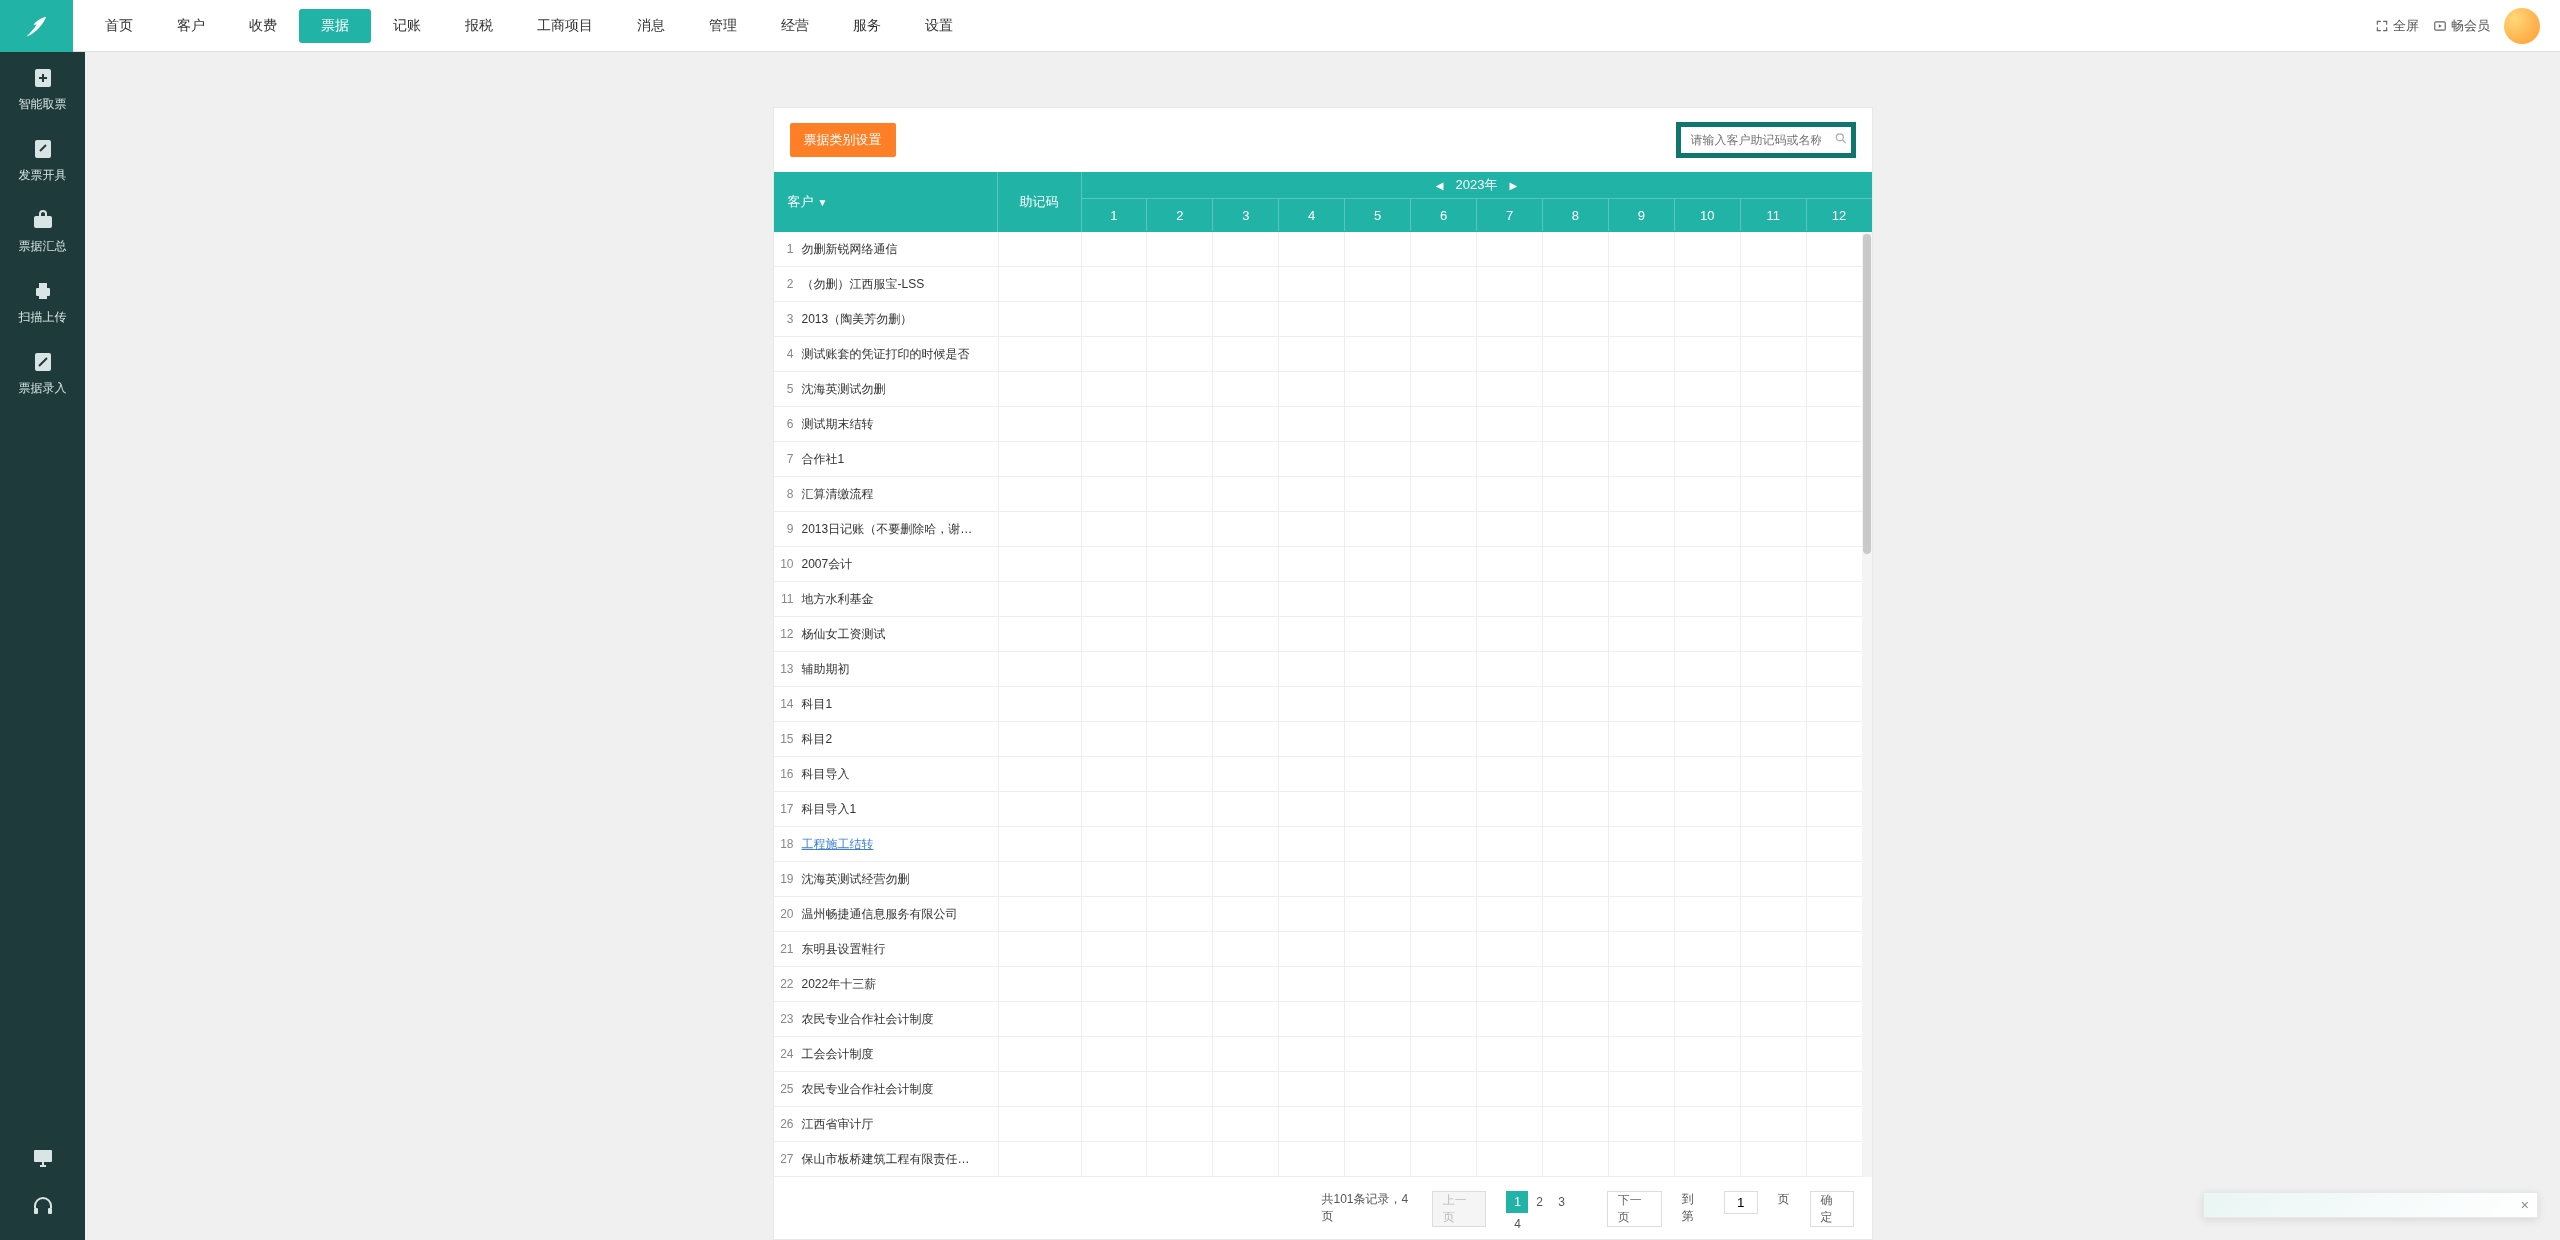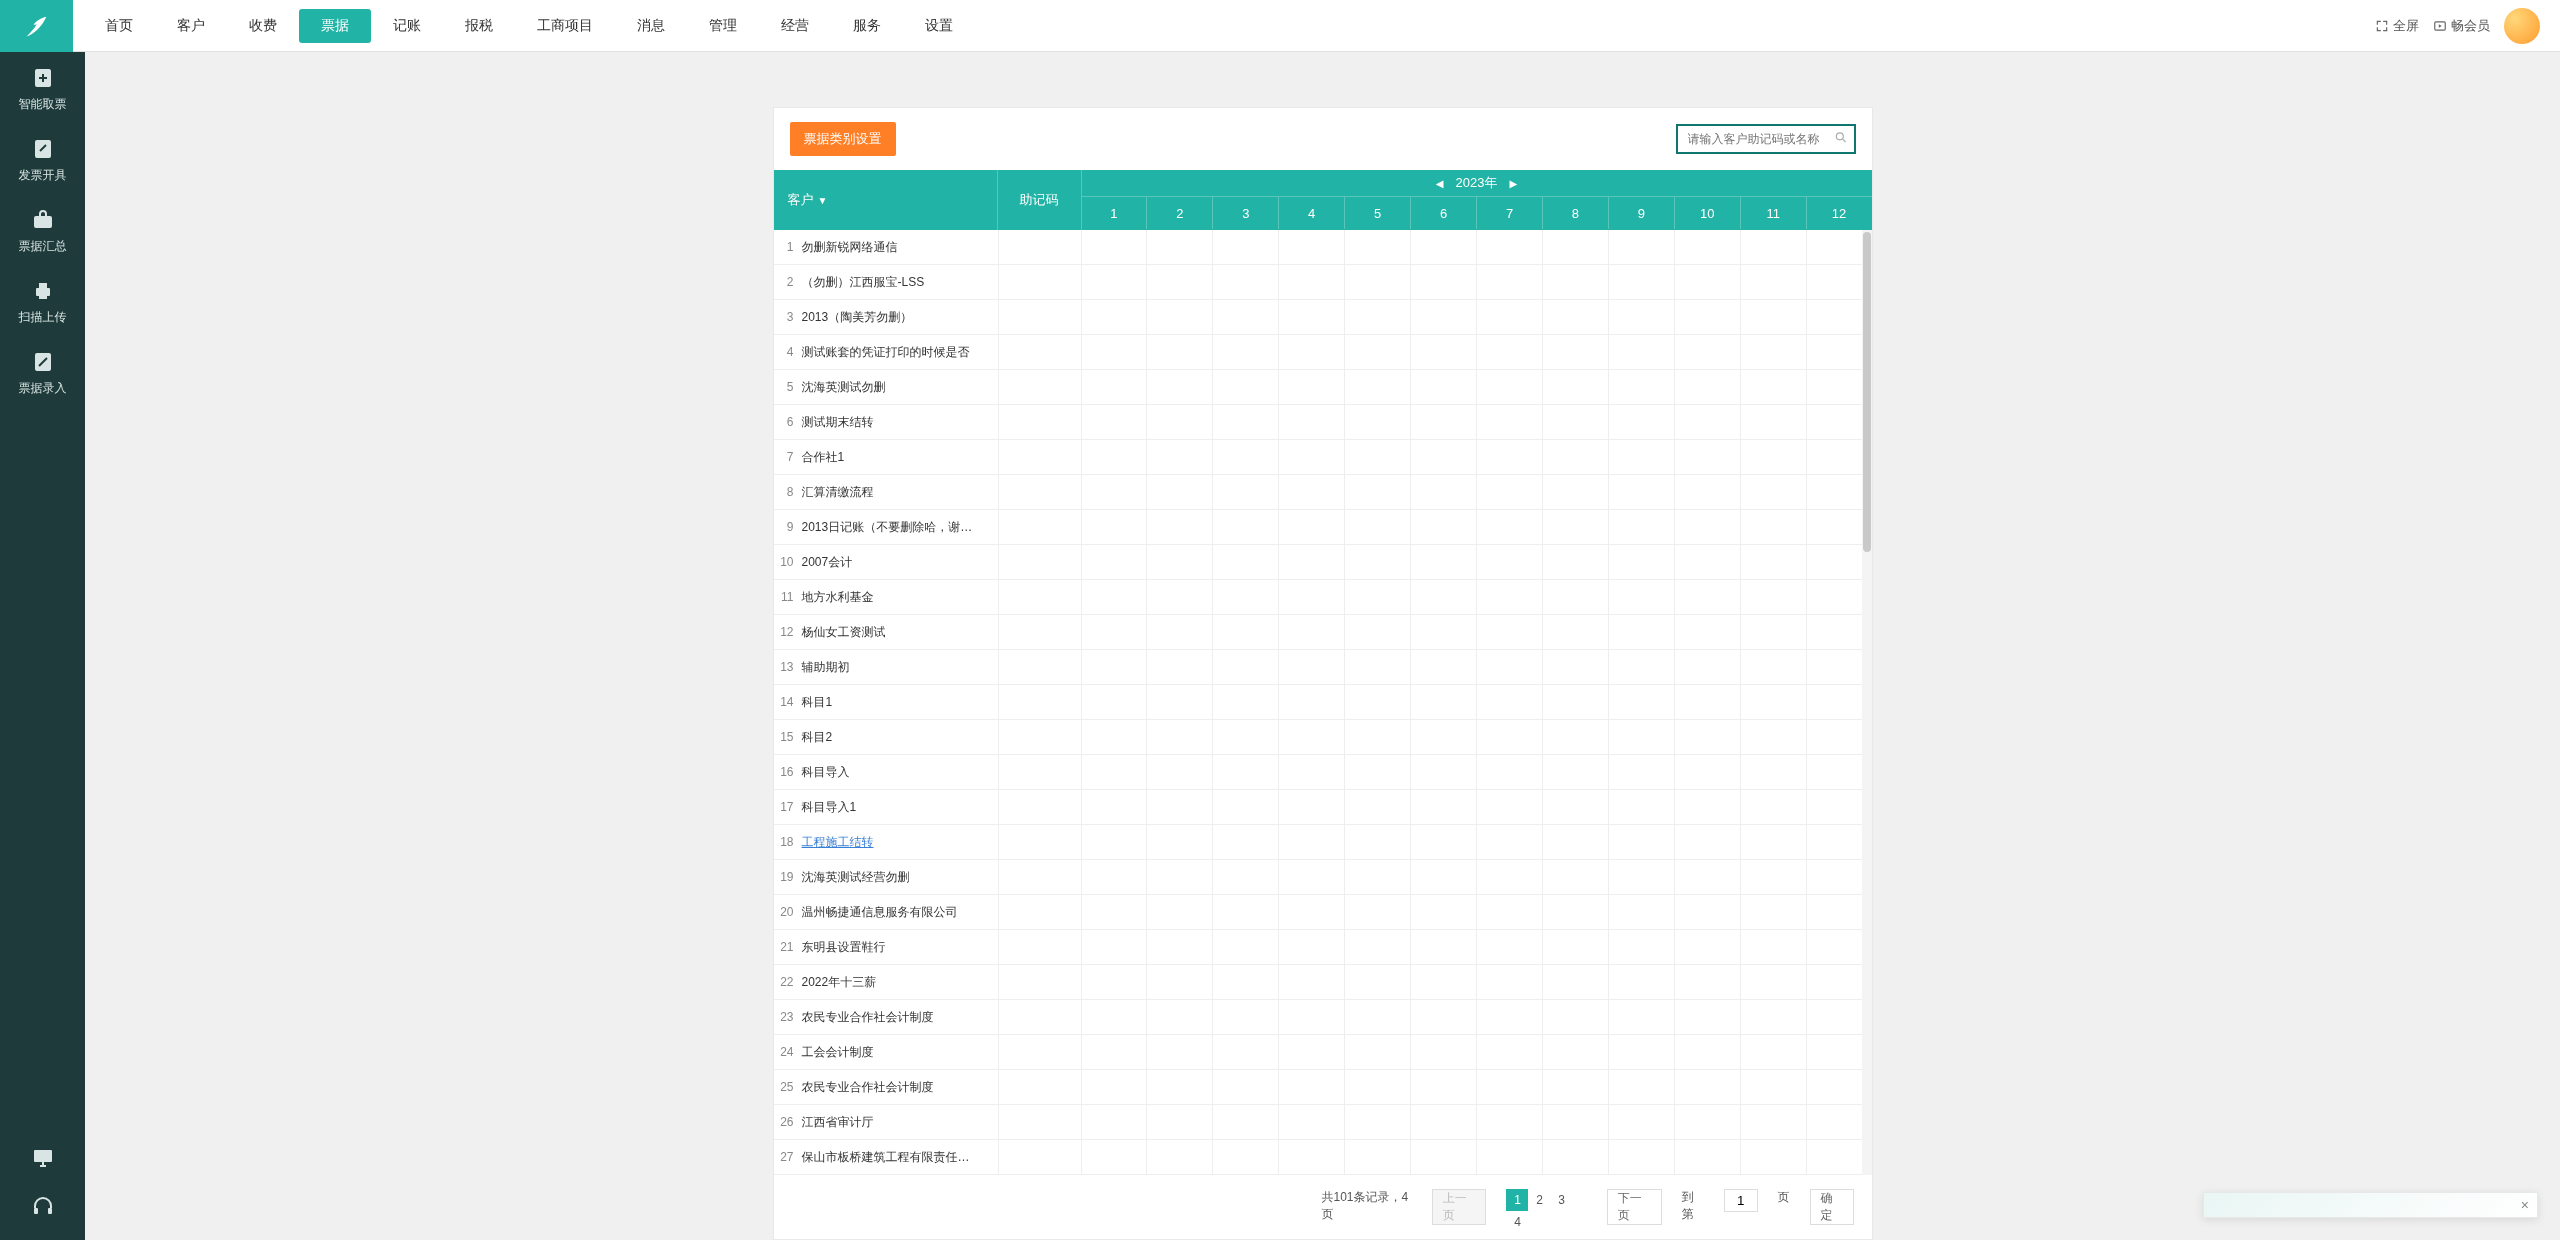--- a/index.html
+++ b/index.html
@@ -25,21 +25,21 @@
 .sidebar-item span { font-size: 12px; }
 .sidebar-bottom { margin-top: auto; padding-bottom: 12px; }
 
 
 .content { flex: 1; overflow: auto; display: flex; justify-content: center; padding-top: 55px; }
 .panel { width: 1100px; background: #fff; border: 1px solid #e8e8e8; }
 
 .panel-top { display: flex; align-items: center; padding: 14px 16px; }
 .btn-orange { background: #ff7f27; color: #fff; border: none; padding: 8px 14px; font-size: 13px; cursor: pointer; border-radius: 2px; }
 .search-wrap { margin-left: auto; position: relative; }
-.search-input { width: 180px; padding: 6px 30px 6px 10px; border: 2px solid #0f766e; font-size: 12px; color: #666; }
+.search-input { width: 180px; padding: 6px 30px 6px 10px; border: 5px solid #0f766e; font-size: 12px; color: #666; }
 .search-icon-wrap { position: absolute; right: 8px; top: 50%; transform: translateY(-50%); color: #aaa; }
 
 .table-head { display: flex; background: #21b3a5; color: #fff; font-size: 13px; }
 .th-cust { width: 224px; display: flex; align-items: center; padding-left: 14px; border-right: 1px solid rgba(255,255,255,.25); }
 .th-cust .sort-icon { margin-left: 4px; font-size: 10px; }
 .th-code { width: 84px; display: flex; align-items: center; justify-content: center; border-right: 1px solid rgba(255,255,255,.25); }
 .th-year-wrap { flex: 1; display: flex; flex-direction: column; }
 .th-year { height: 27px; display: flex; align-items: center; justify-content: center; border-bottom: 1px solid rgba(255,255,255,.25); gap: 12px; }
 .th-year .arrow { cursor: pointer; font-size: 10px; }
 .th-months { display: flex; height: 32px; }

